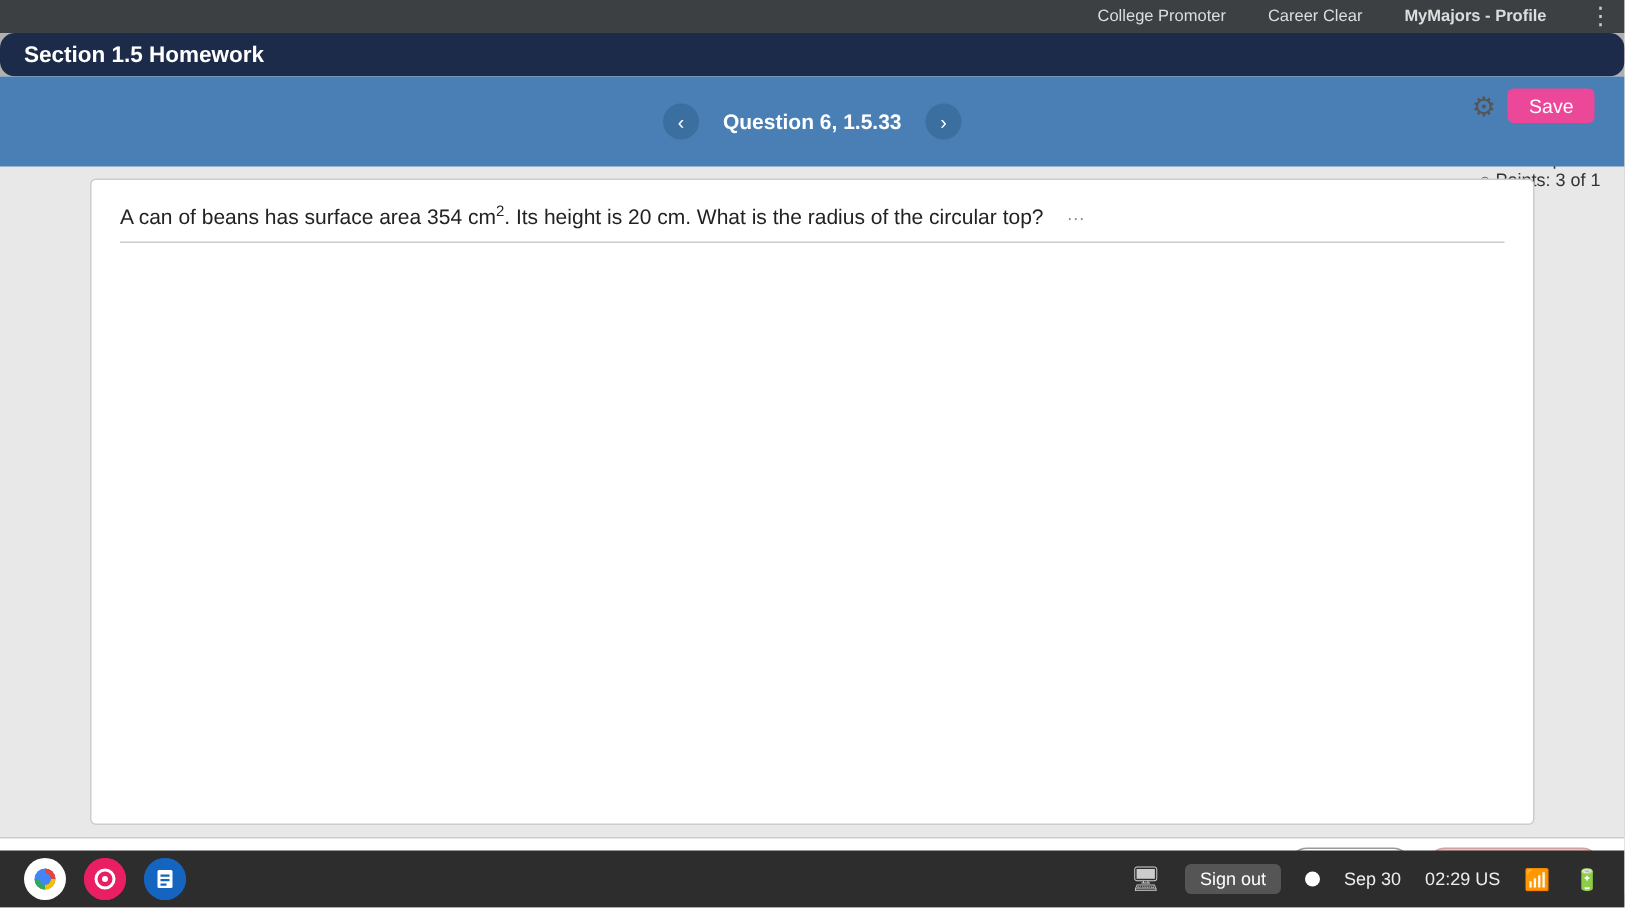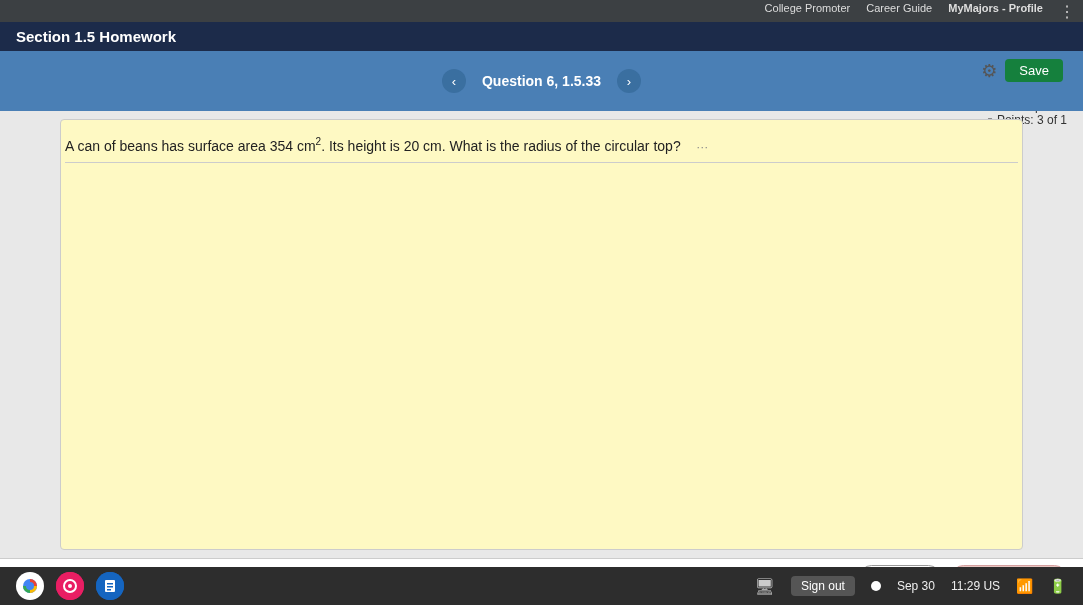--- a/index.html
+++ b/index.html
@@ -92,23 +92,23 @@
       font-size: 20px;
       cursor: pointer;
       color: #333;
       background: none;
       border: none;
       font-weight: bold;
     }
 
     
     .question-area {
-      background: #fef9c3;
+      background: #ffffff;
       margin: 8px 60px 8px 60px;
-      padding: 16px 4px;
+      padding: 16px 19px;
       border: 1px solid #ccc;
       border-radius: 4px;
       flex: 1;
       position: relative;
     }
     .question-text {
       font-size: 14px;
       color: #222;
       margin-bottom: 4px;
       border-bottom: 1px solid #ccc;
@@ -143,21 +143,21 @@
       display: flex;
       align-items: center;
       gap: 8px;
     }
     .settings-icon {
       font-size: 18px;
       cursor: pointer;
       color: #555;
     }
     .save-btn {
-      background: #15803d;
+      background: #ec4899;
       color: white;
       border: none;
       border-radius: 4px;
       padding: 4px 14px;
       cursor: pointer;
       font-size: 13px;
     }
 
     
     .bottom-bar {
@@ -259,37 +259,39 @@
     
     .section-label-row {
       background: #1c2b4a;
       color: white;
       padding: 6px 16px;
       font-size: 15px;
       font-weight: bold;
       display: flex;
       align-items: center;
       justify-content: space-between;
+      border-radius: 10px;
     }
 
     
     .chrome-top-links {
       display: flex;
-      gap: 16px;
+      align-items: center;
+      gap: 28px;
       font-size: 11px;
       color: #ddd;
     }
   </style>
 </head>
 <body>
 
 <div class="chrome-bar">
   <div class="chrome-top-links">
     <span style="cursor:pointer;">College Promoter</span>
-    <span style="cursor:pointer;">Career Guide</span>
+    <span style="cursor:pointer;">Career Clear</span>
     <span style="cursor:pointer;font-weight:bold;">MyMajors - Profile</span>
     <span style="font-size:16px;cursor:pointer;color:#ccc;">⋮</span>
   </div>
 </div>
 
 <div class="section-label-row">
   <span>Section 1.5 Homework</span>
 </div>
 
 <div class="main-wrapper">
@@ -375,19 +377,19 @@
         <rect x="11" y="17" width="4" height="1.5" fill="#1565c0"></rect>
       </svg>
     </div>
   </div>
   <div class="taskbar-right">
 
     <div style="font-size:16px;color:#ccc;">🖥</div>
     <button class="taskbar-signout-btn">Sign out</button>
     <span class="taskbar-dot"></span>
     <span>Sep 30</span>
-    <span>11:29 US</span>
+    <span>02:29 US</span>
 
     <span style="font-size:14px;">📶</span>
 
     <span style="font-size:14px;">🔋</span>
   </div>
 </div>
 
 </body></html>

